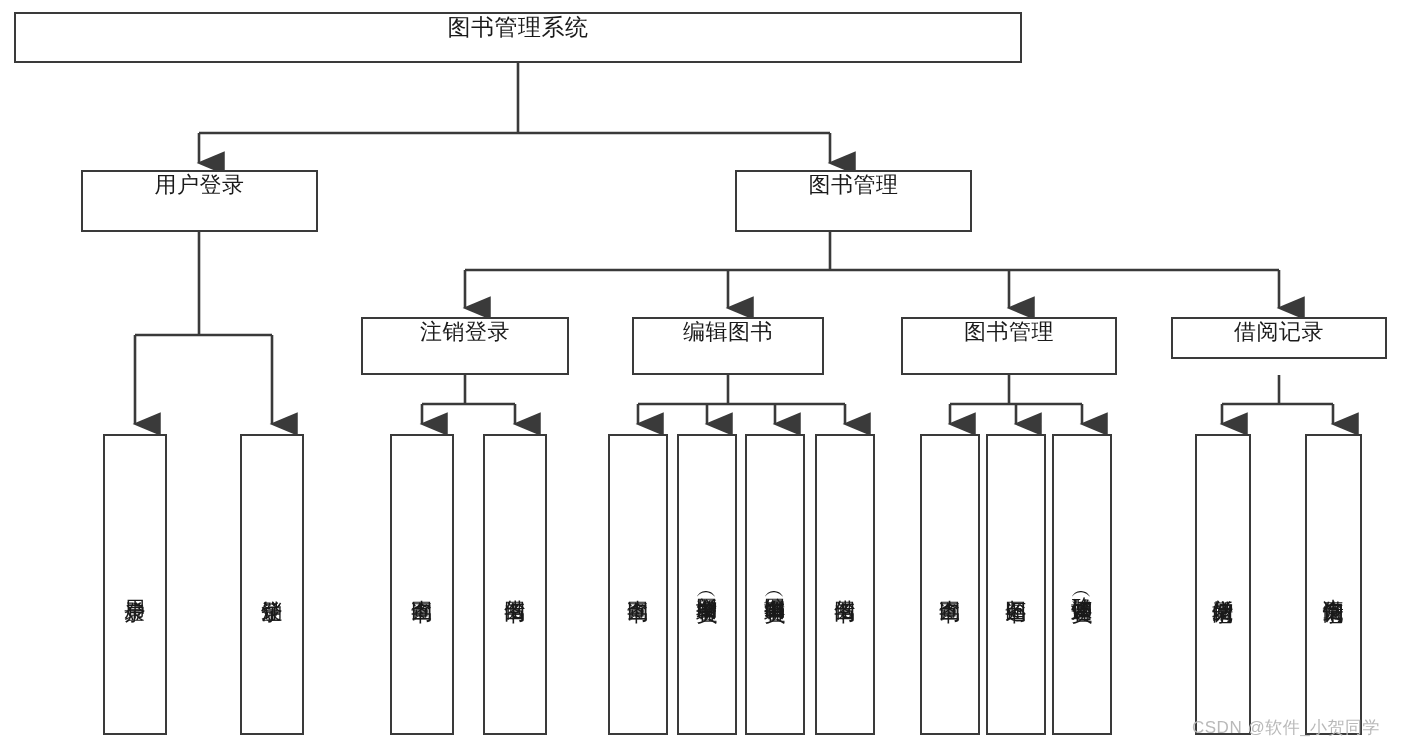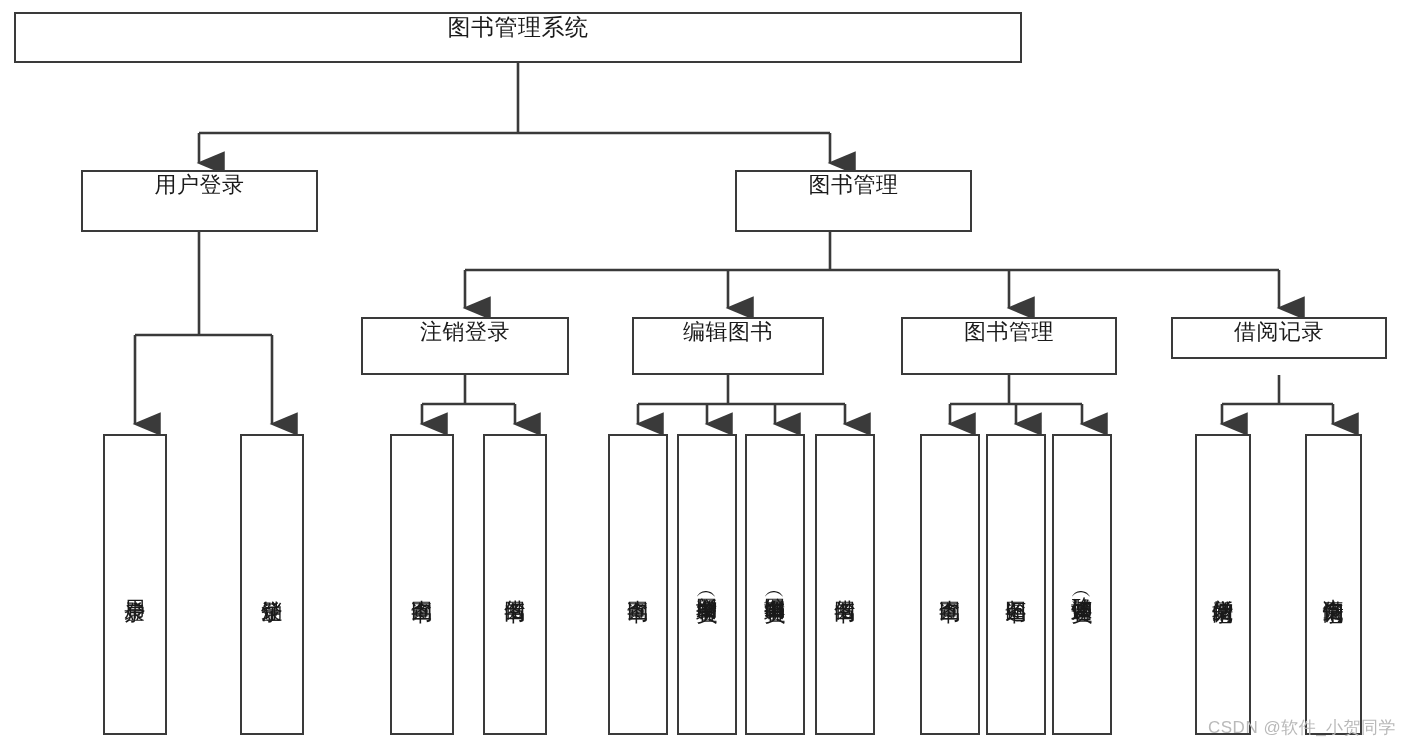--- a/index.html
+++ b/index.html
@@ -189,15 +189,15 @@
     <span class="node-label">确认归还（管理员）</span>
   </div>
 
   <div class="node vertical" style="left:1195px; top:434px; width:56px; height:301px;">
     <span class="node-label">新增借阅记录</span>
   </div>
   <div class="node vertical" style="left:1305px; top:434px; width:57px; height:301px;">
     <span class="node-label">查询借阅记录</span>
   </div>
 
-  <div class="watermark" style="left:1192px; top:716px;margin-left:16px;">CSDN @软件_小贺同学</div>
+  <div class="watermark" style="left:1192px; top:716px;">CSDN @软件_小贺同学</div>
 
 </div>
 
 </body></html>

